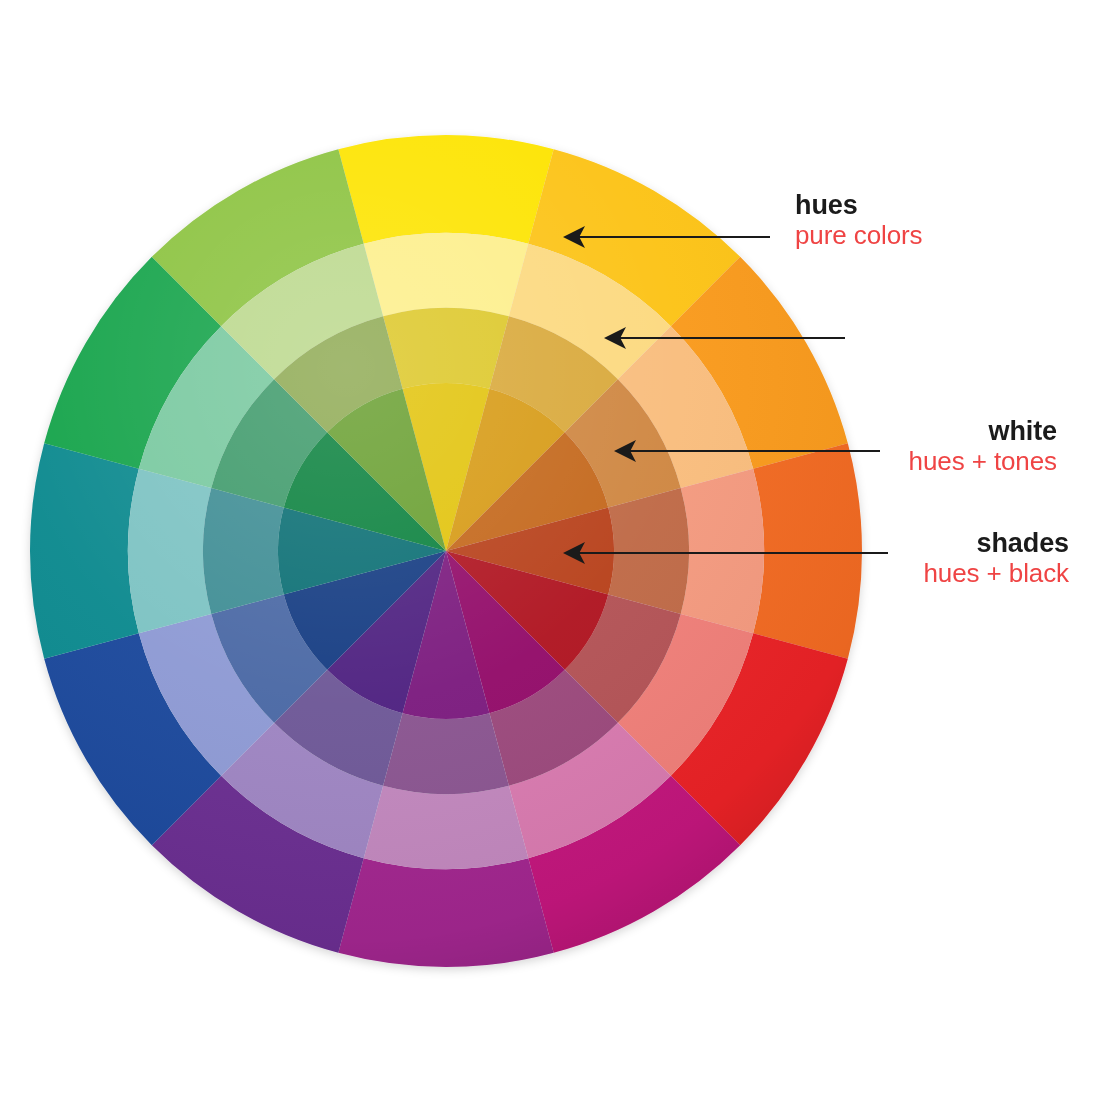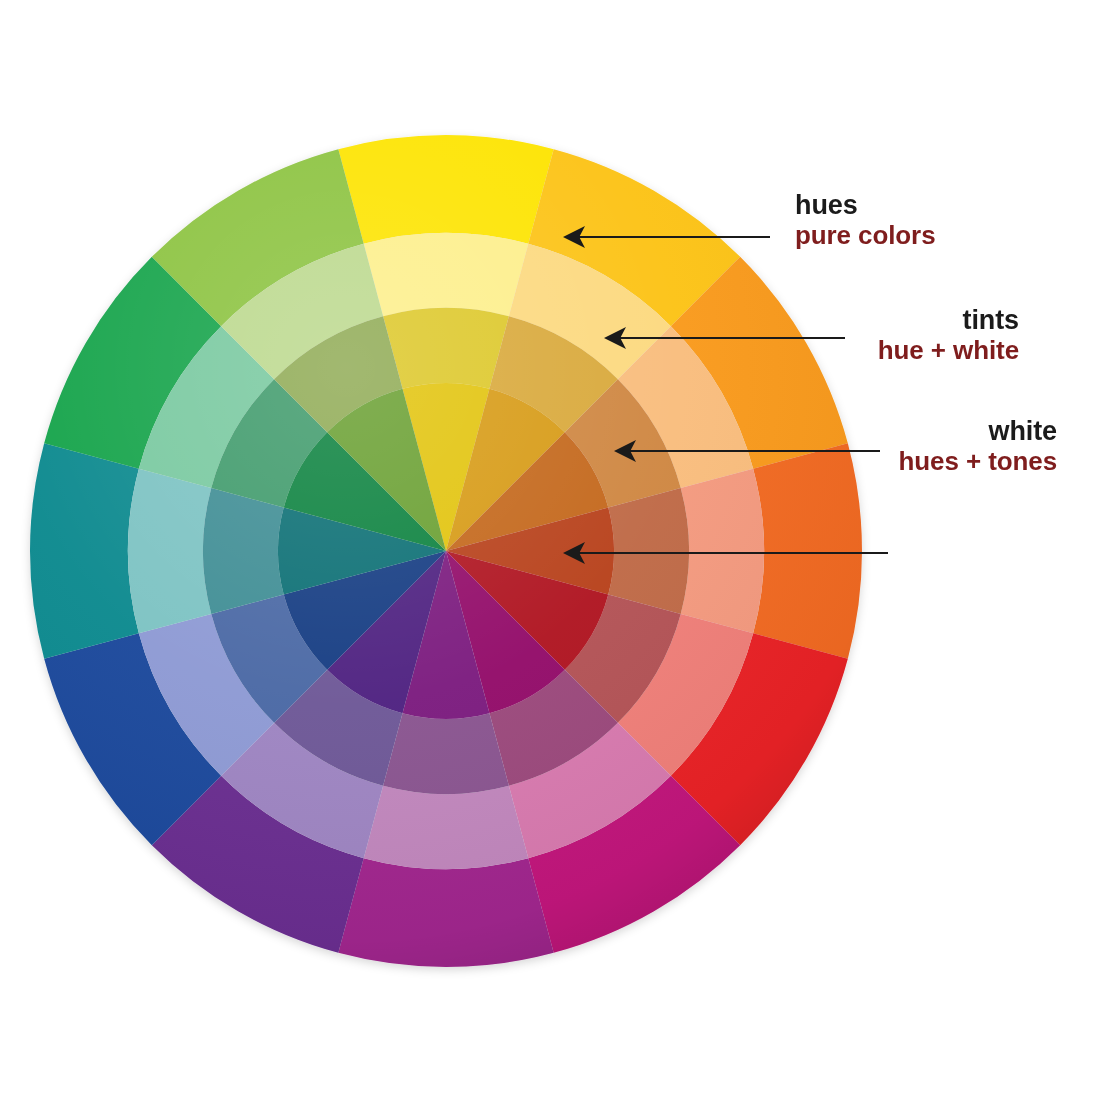--- a/index.html
+++ b/index.html
@@ -37,23 +37,23 @@
   }
   .ann-title {
     font-weight: bold;
     font-size: 27px;
     color: #1b1b1b;
     line-height: 1.12;
     letter-spacing: -0.1px;
     white-space: nowrap;
   }
   .ann-sub {
-    font-weight: bold;
+    font-weight: normal;
     font-size: 26px;
-    color: #7f1d1d;
+    color: #ef4444;
     line-height: 1.2;
     letter-spacing: -0.1px;
     white-space: nowrap;
   }
   .ann-right { text-align: right; }
   .ann-left  { text-align: left;  }
 </style>
 </head>
 <body>
 
@@ -134,25 +134,25 @@
       </g>
   </svg>
 
   <div class="annotations">
 
     <div class="annotation ann-left" id="ann-hues" style="top: 190px; left: 786px;">
       <div class="ann-title">hues</div>
       <div class="ann-sub">pure colors</div>
     </div>
 
-    <div class="annotation ann-right" id="ann-tints" style="top: 305px; left: auto; right: 90px;">
-      <div class="ann-title">tints</div>
-      <div class="ann-sub">hue + white</div>
-    </div>
 
     <div class="annotation ann-right" id="ann-tones" style="top: 416px; left: auto; right: 52px;">
       <div class="ann-title">white</div>
       <div class="ann-sub">hues + tones</div>
     </div>
 
+    <div class="annotation ann-right" id="ann-shades" style="top: 528px; left: auto; right: 40px;">
+      <div class="ann-title">shades</div>
+      <div class="ann-sub">hues + black</div>
+    </div>
 
   </div>
 </div>
 
 </body></html>

